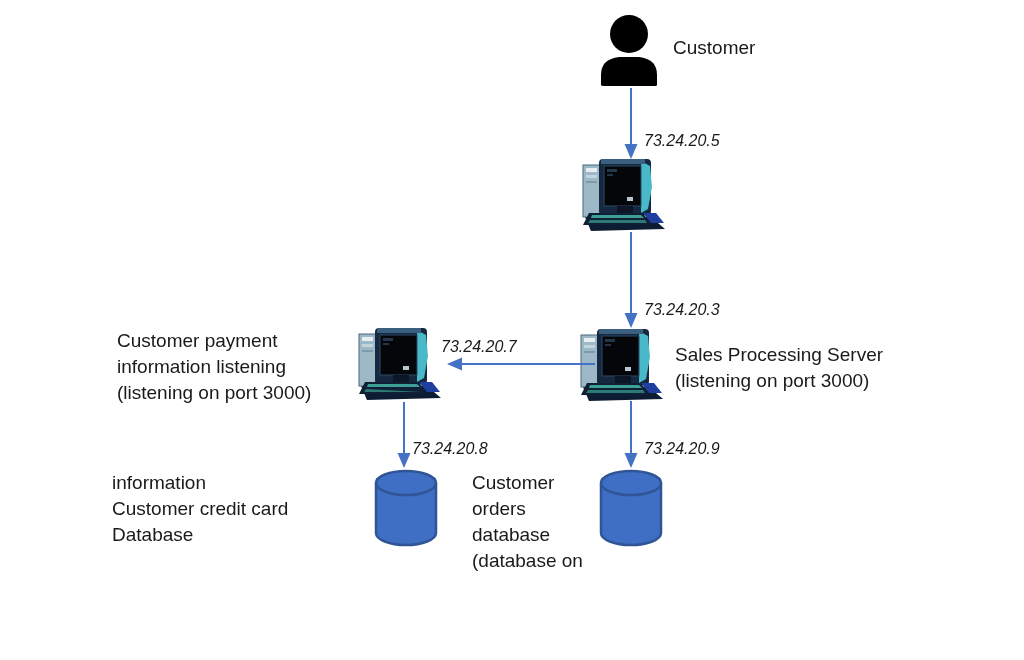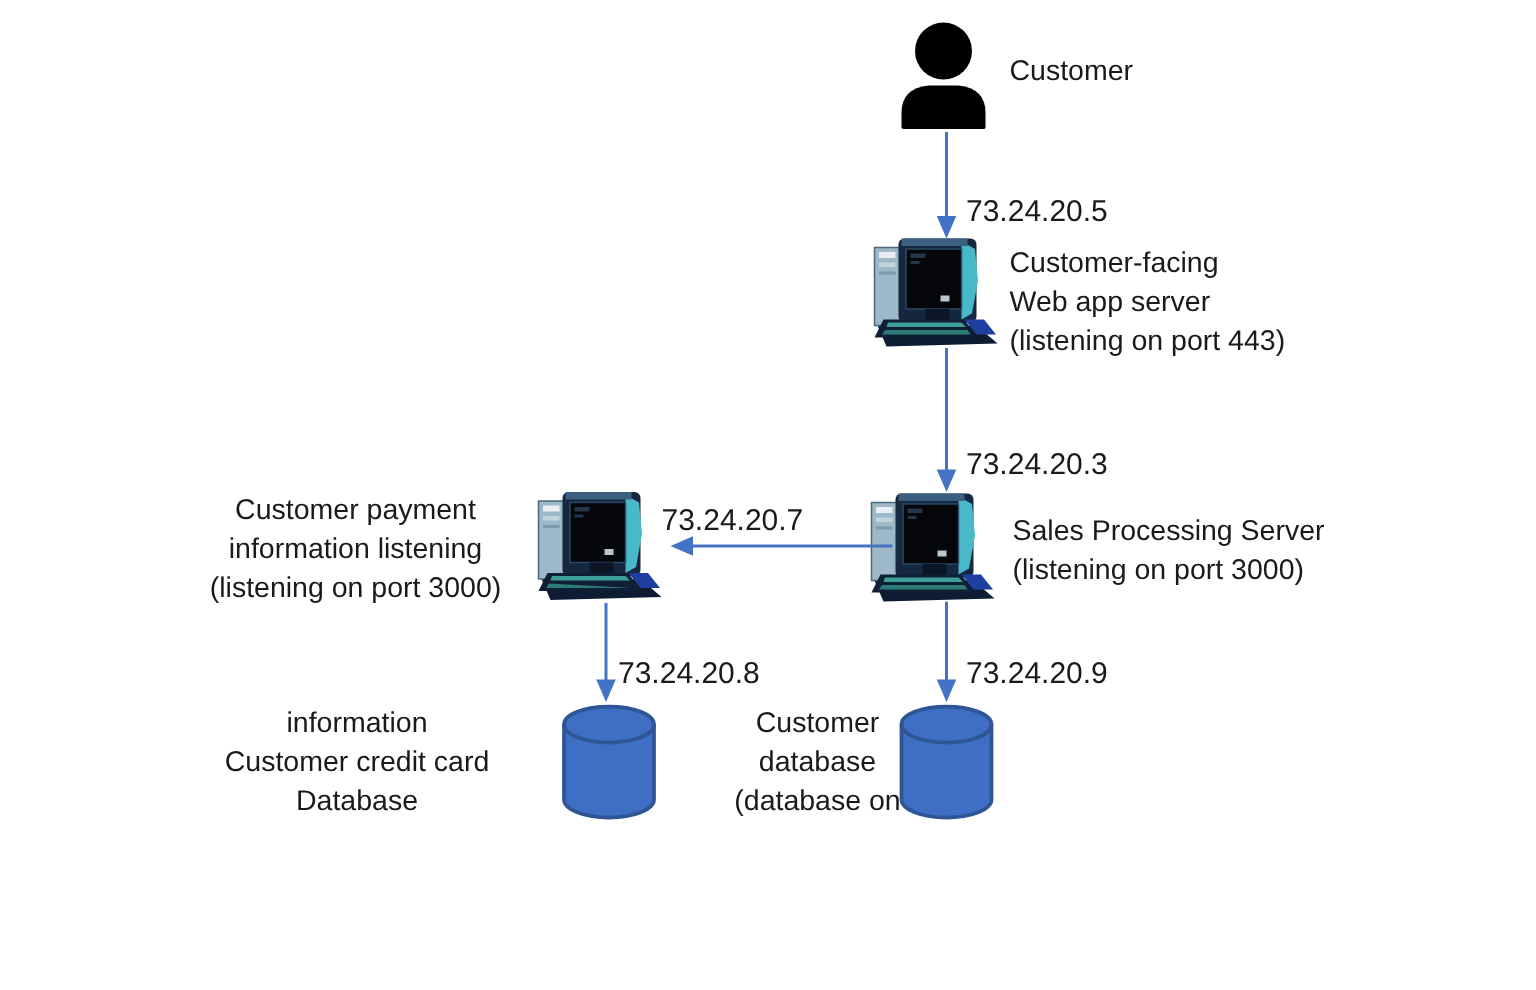--- a/index.html
+++ b/index.html
@@ -8,22 +8,22 @@
     --db-stroke: #2F5597;
     --ink: #1a1a1a;
   }
   html,body{margin:0;padding:0;}
   body{
     width:1024px;height:660px;position:relative;background:#ffffff;overflow:hidden;
     font-family:"Liberation Sans", sans-serif;color:var(--ink);
   }
   .abs{position:absolute;}
   .node-text{font-size:19px;line-height:26px;white-space:nowrap;}
-  .node-text.center{text-align:center;white-space:normal;}
-  .ip-label{font-size:20px;line-height:22px;white-space:nowrap;}
+  .node-text.center{white-space:normal;}
+  .ip-label{font-size:16px;line-height:22px;white-space:nowrap;font-style:italic;}
   .edge-line{position:absolute;}
   .slide-edge{
     position:absolute;left:1012px;top:0;width:2px;height:580px;
     background:linear-gradient(to bottom, #e2e2e2 0%, #ececec 70%, rgba(236,236,236,0) 100%);
   }
 </style>
 </head>
 <body>
 
 <div class="abs" style="left:17px;top:0;width:1024px;height:496px;">
@@ -54,25 +54,20 @@
     <rect x="25" y="9" width="37" height="40" fill="#05060a" stroke="#2a4a66" stroke-width="1"></rect>
     <rect x="28" y="12" width="10" height="3" fill="#24364a"></rect>
     <rect x="28" y="17" width="6" height="2" fill="#24364a"></rect>
     <rect x="48" y="40" width="6" height="4" fill="#b8c6d0"></rect>
     <rect x="38" y="49" width="16" height="8" fill="#0c1626"></rect>
     <polygon points="64,56 77,56 85,66 72,66" fill="#1e3fa0"></polygon>
     <polygon points="10,56 64,56 72,68 4,68" fill="#0f2036"></polygon>
     <polygon points="13,58 62,58 65,61 12,61" fill="#3e9f96"></polygon>
     <polygon points="11,63 66,63 68,66 9,66" fill="#2c7a74"></polygon>
   </svg>
-  <div class="abs node-text" style="left:656px;top:163px;">
-    <div>Customer-facing</div>
-    <div>Web app server</div>
-    <div>(listening on port 443)</div>
-  </div>
 
   <svg class="abs edge-line" style="left:606px;top:232px;" width="16" height="97" viewBox="0 0 16 97">
     <line x1="8" y1="0" x2="8" y2="82" stroke="var(--arrow)" stroke-width="2"></line>
     <polygon points="1.5,81 14.5,81 8,96" fill="var(--arrow)"></polygon>
   </svg>
   <div class="abs ip-label" style="left:627px;top:299px;">73.24.20.3</div>
 
   <svg class="abs" style="left:560px;top:327px;" width="90" height="78" viewBox="0 0 90 78">
     <polygon points="6,60 72,60 86,72 12,74" fill="#0e1c33"></polygon>
     <rect x="4" y="8" width="17" height="52" fill="#9db8c6" stroke="#4a6a7a" stroke-width="1"></rect>
@@ -149,17 +144,18 @@
     <div>Customer credit card</div>
     <div>Database</div>
   </div>
 
   <svg class="abs" style="left:581px;top:469px;" width="66" height="80" viewBox="0 0 66 80">
     <path d="M3 14 L3 64 A30 12 0 0 0 63 64 L63 14" fill="var(--db-fill)" stroke="var(--db-stroke)" stroke-width="2.5"></path>
     <ellipse cx="33" cy="14" rx="30" ry="12" fill="var(--db-fill)" stroke="var(--db-stroke)" stroke-width="2.5"></ellipse>
   </svg>
   <div class="abs node-text center" style="left:455px;top:470px;width:146px;">
     <div>Customer</div>
+    <div>orders</div>
     <div>database</div>
     <div>(database on</div>
   </div>
 
 </div>
 
 </body></html>

